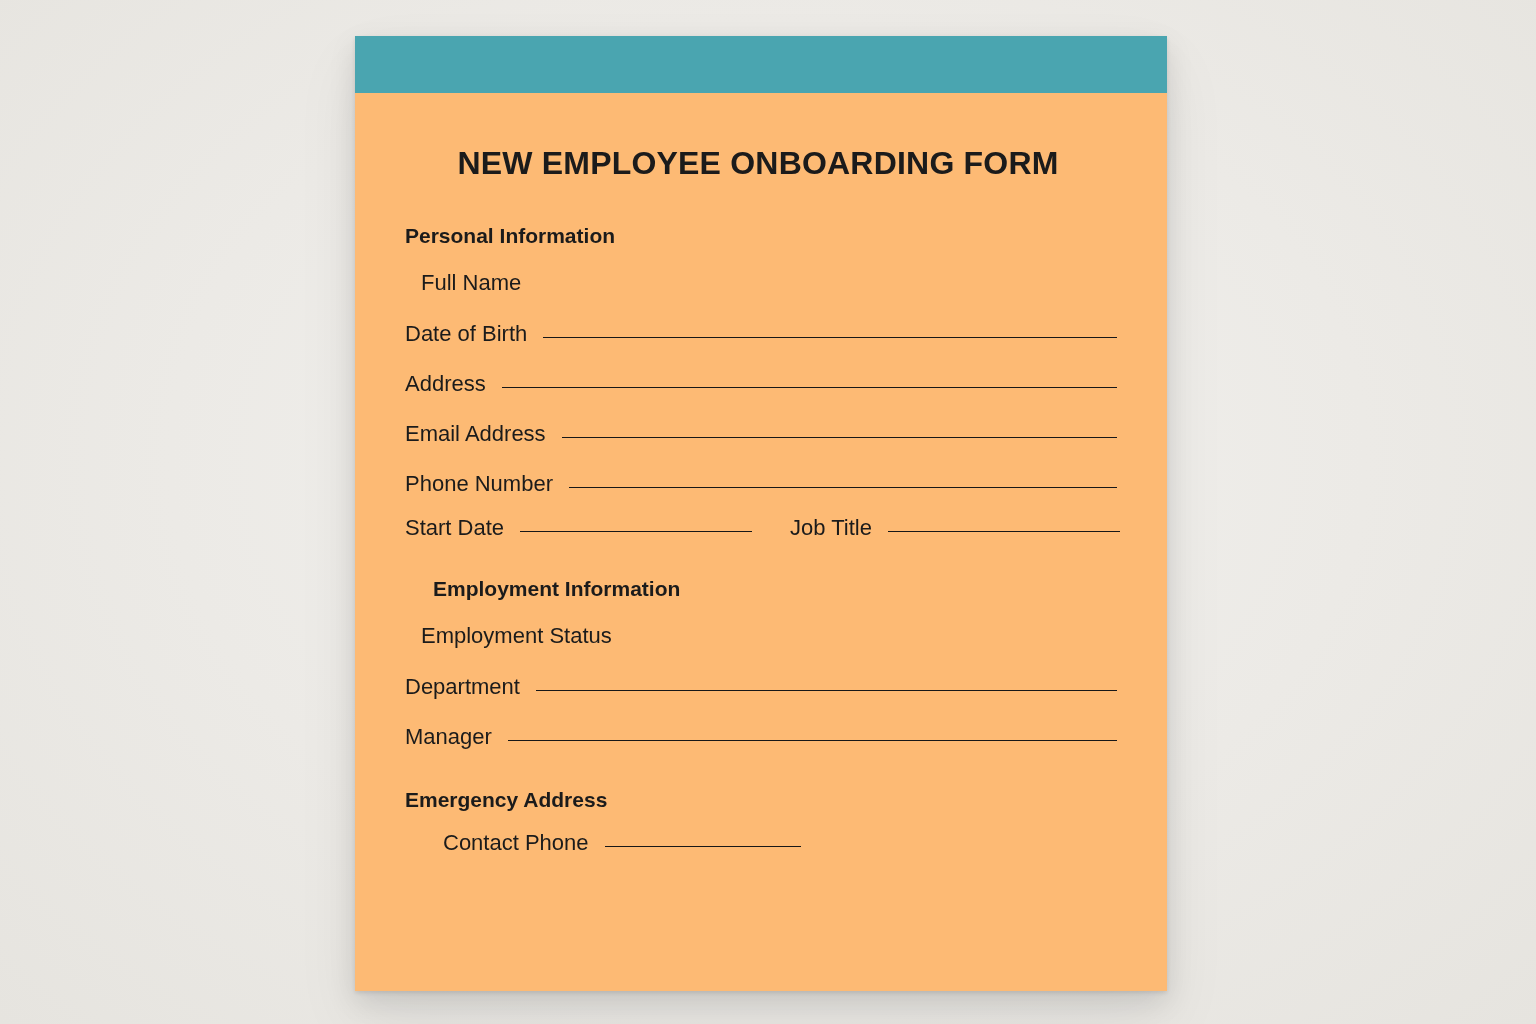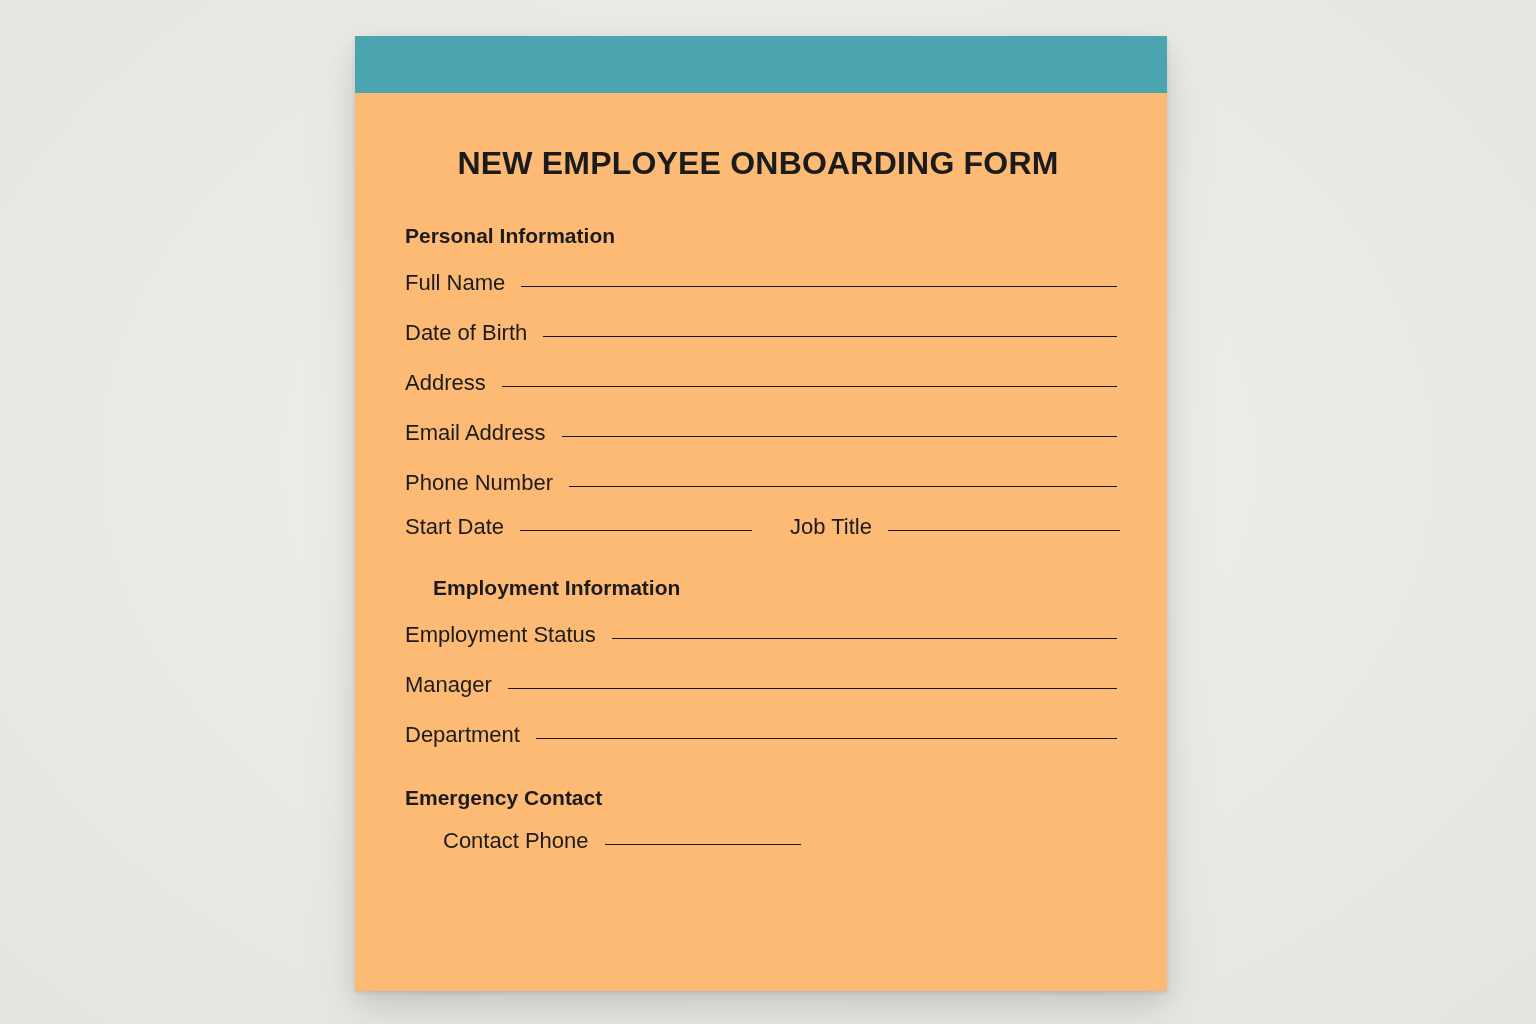--- a/index.html
+++ b/index.html
@@ -64,21 +64,21 @@
 
   .sec-personal { margin-top: 42px; }
   .sec-employment { margin-top: 36px; margin-left: 28px; }
   .sec-emergency { margin-top: 38px; }
 
   .field-row {
     display: flex;
     align-items: baseline;
     margin-top: 24px;
   }
-  .field-row.first { margin-top: 22px; }
+  .field-row.first { margin-top: 22px; flex-direction: column; }
 
   .field-label {
     font-size: 22px;
     color: #1b1b1b;
     white-space: nowrap;
   }
 
   .rule {
     flex: 1 1 auto;
     height: 0;
@@ -161,30 +161,30 @@
     </div>
 
     <div class="section-heading sec-employment">Employment Information</div>
 
     <div class="field-row first">
       <span class="field-label">Employment Status</span>
       <span class="rule"></span>
     </div>
 
     <div class="field-row">
+      <span class="field-label">Department</span>
+      <span class="rule"></span>
+    </div>
+
+    <div class="field-row">
       <span class="field-label">Manager</span>
       <span class="rule"></span>
     </div>
 
-    <div class="field-row">
-      <span class="field-label">Department</span>
-      <span class="rule"></span>
-    </div>
-
-    <div class="section-heading sec-emergency">Emergency Contact</div>
+    <div class="section-heading sec-emergency">Emergency Address</div>
 
     <div class="split-row">
       <div class="split-col right short-rule">
         <span class="field-label">Contact Phone</span>
         <span class="rule"></span>
       </div>
     </div>
 
   </div>
 </div>

